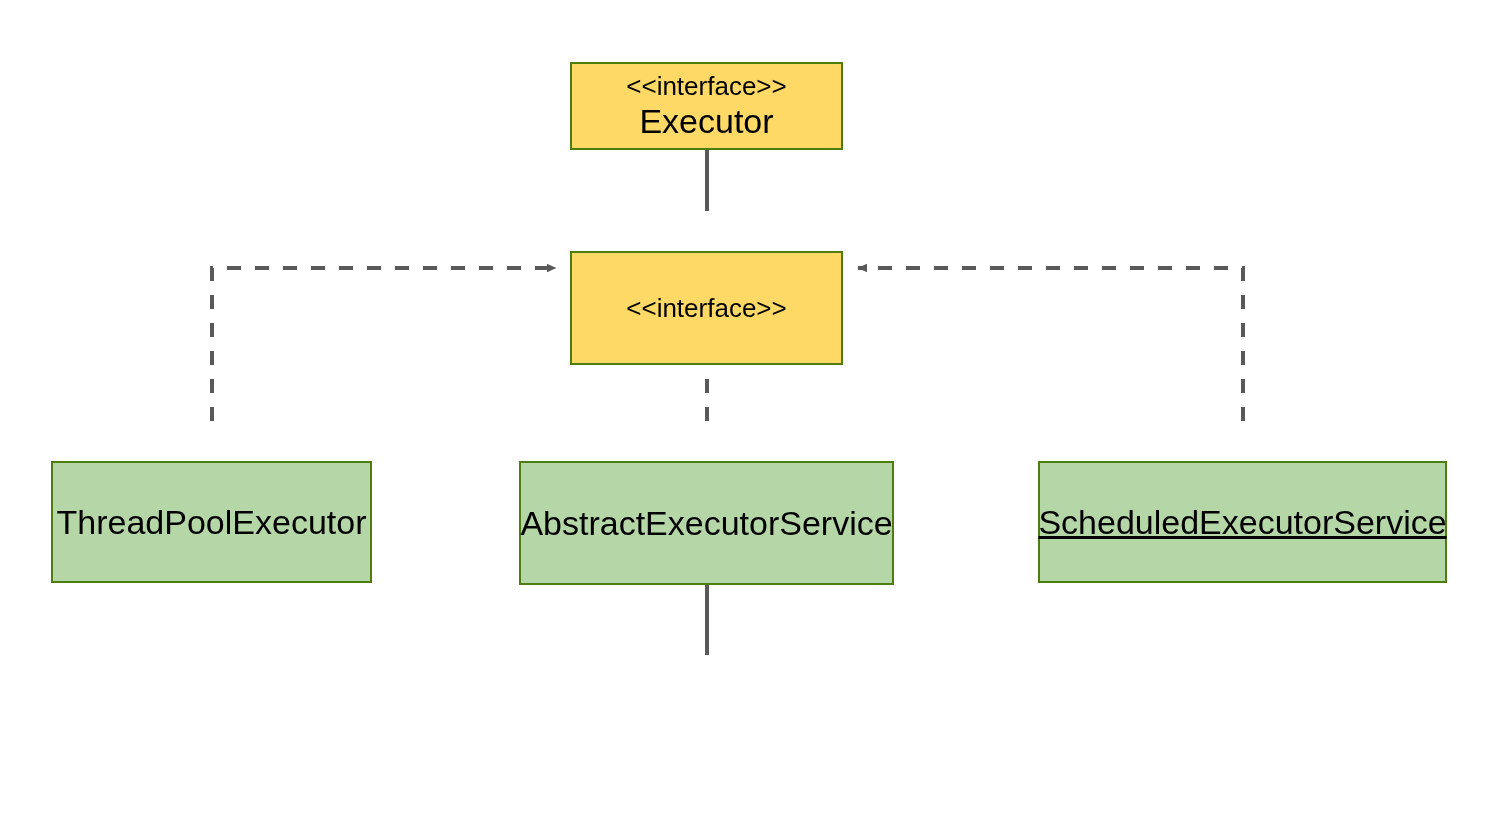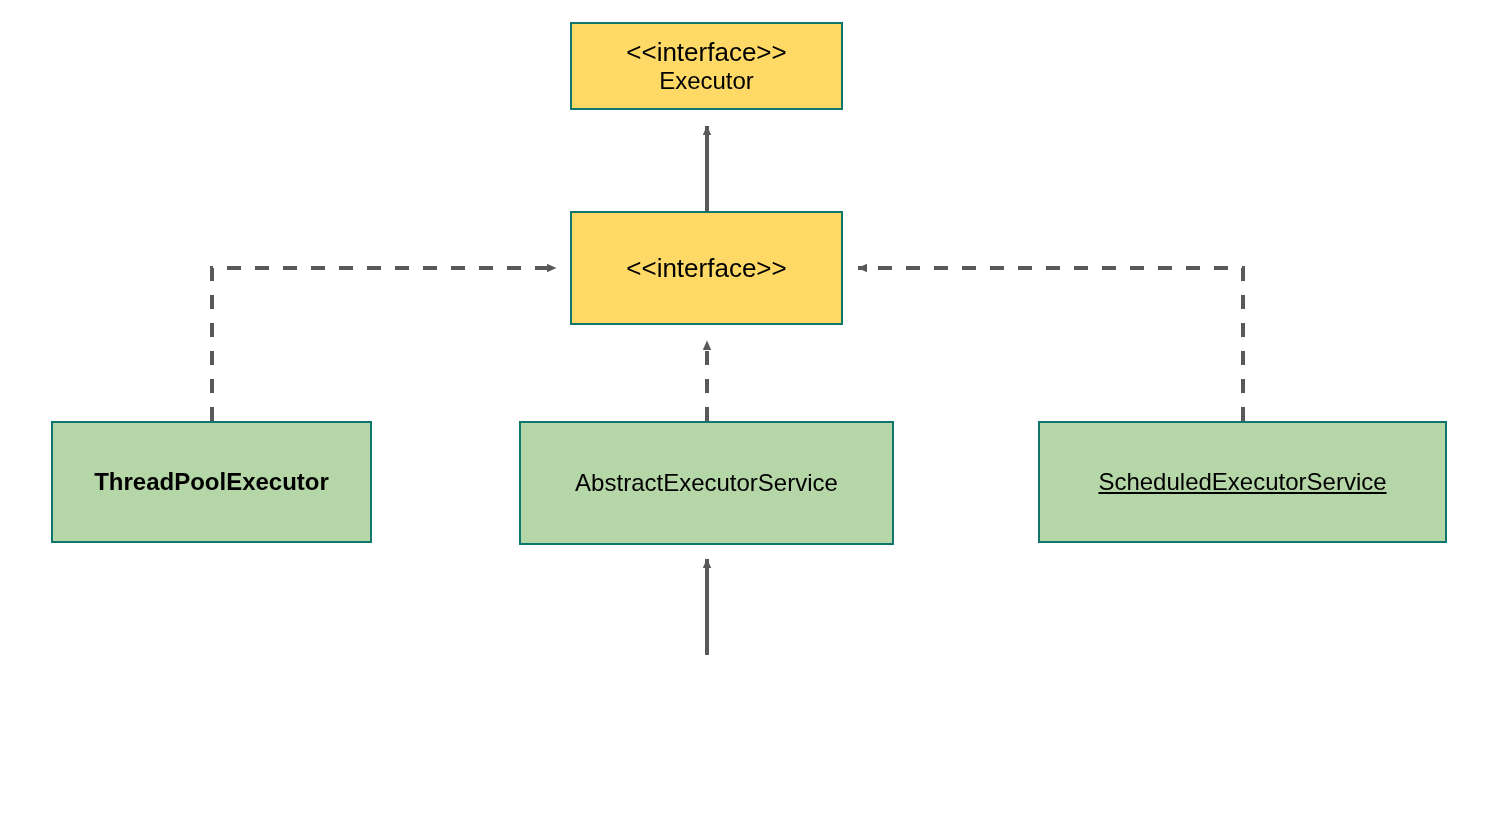--- a/index.html
+++ b/index.html
@@ -22,42 +22,43 @@
   #edge-layer {
     position: absolute;
     left: 0;
     top: 0;
     width: 1488px;
     height: 838px;
   }
   .uml-node {
     position: absolute;
     box-sizing: border-box;
-    border: 2px solid #0f766e;
+    border: 2px solid #4d7c0f;
     display: flex;
     flex-direction: column;
     align-items: center;
     justify-content: center;
     text-align: center;
     color: #000000;
     line-height: 1.18;
     white-space: nowrap;
+    margin-top: 40px;
   }
   .uml-node.interface {
     background: #ffd966;
   }
   .uml-node.klass {
     background: #b5d6a7;
   }
   .stereotype {
     font-size: 26px;
     letter-spacing: 0px;
   }
   .node-name {
-    font-size: 24px;
+    font-size: 34px;
     letter-spacing: 0px;
   }
 </style>
 </head>
 <body>
 
 <div id="diagram-canvas">
 
   <svg id="edge-layer" width="1488" height="838" viewBox="0 0 1488 838" xmlns="http://www.w3.org/2000/svg">
     <defs>
@@ -89,21 +90,21 @@
 
   <div class="uml-node interface" style="left:570px; top:22px; width:273px; height:88px;">
     <div class="stereotype">&lt;&lt;interface&gt;&gt;</div>
     <div class="node-name">Executor</div>
   </div>
 
   <div class="uml-node interface" style="left:570px; top:211px; width:273px; height:114px;">
     <div class="stereotype">&lt;&lt;interface&gt;&gt;</div>
   </div>
 
-  <div class="uml-node klass" style="left:51px; top:421px; width:321px; height:122px;font-weight:bold;">
+  <div class="uml-node klass" style="left:51px; top:421px; width:321px; height:122px;">
     <div class="node-name">ThreadPoolExecutor</div>
   </div>
 
   <div class="uml-node klass" style="left:519px; top:421px; width:375px; height:124px;">
     <div class="node-name">AbstractExecutorService</div>
   </div>
 
   <div class="uml-node klass" style="left:1038px; top:421px; width:409px; height:122px;text-decoration:underline;">
     <div class="node-name">ScheduledExecutorService</div>
   </div>

